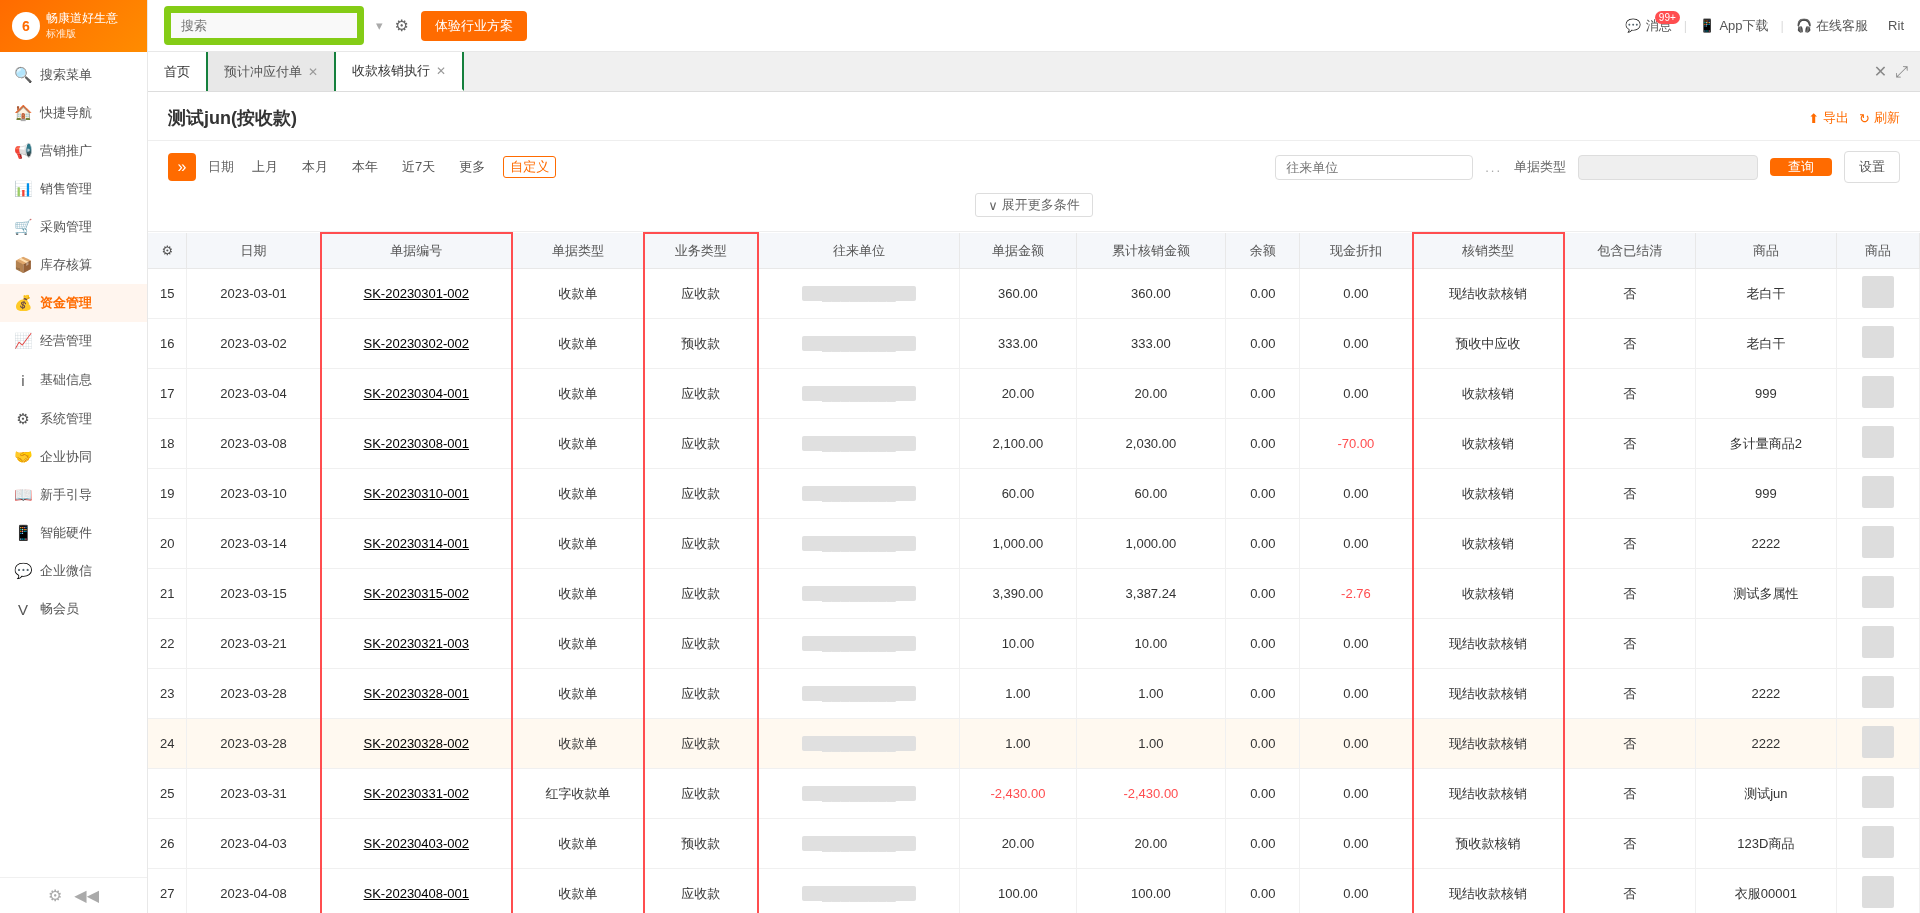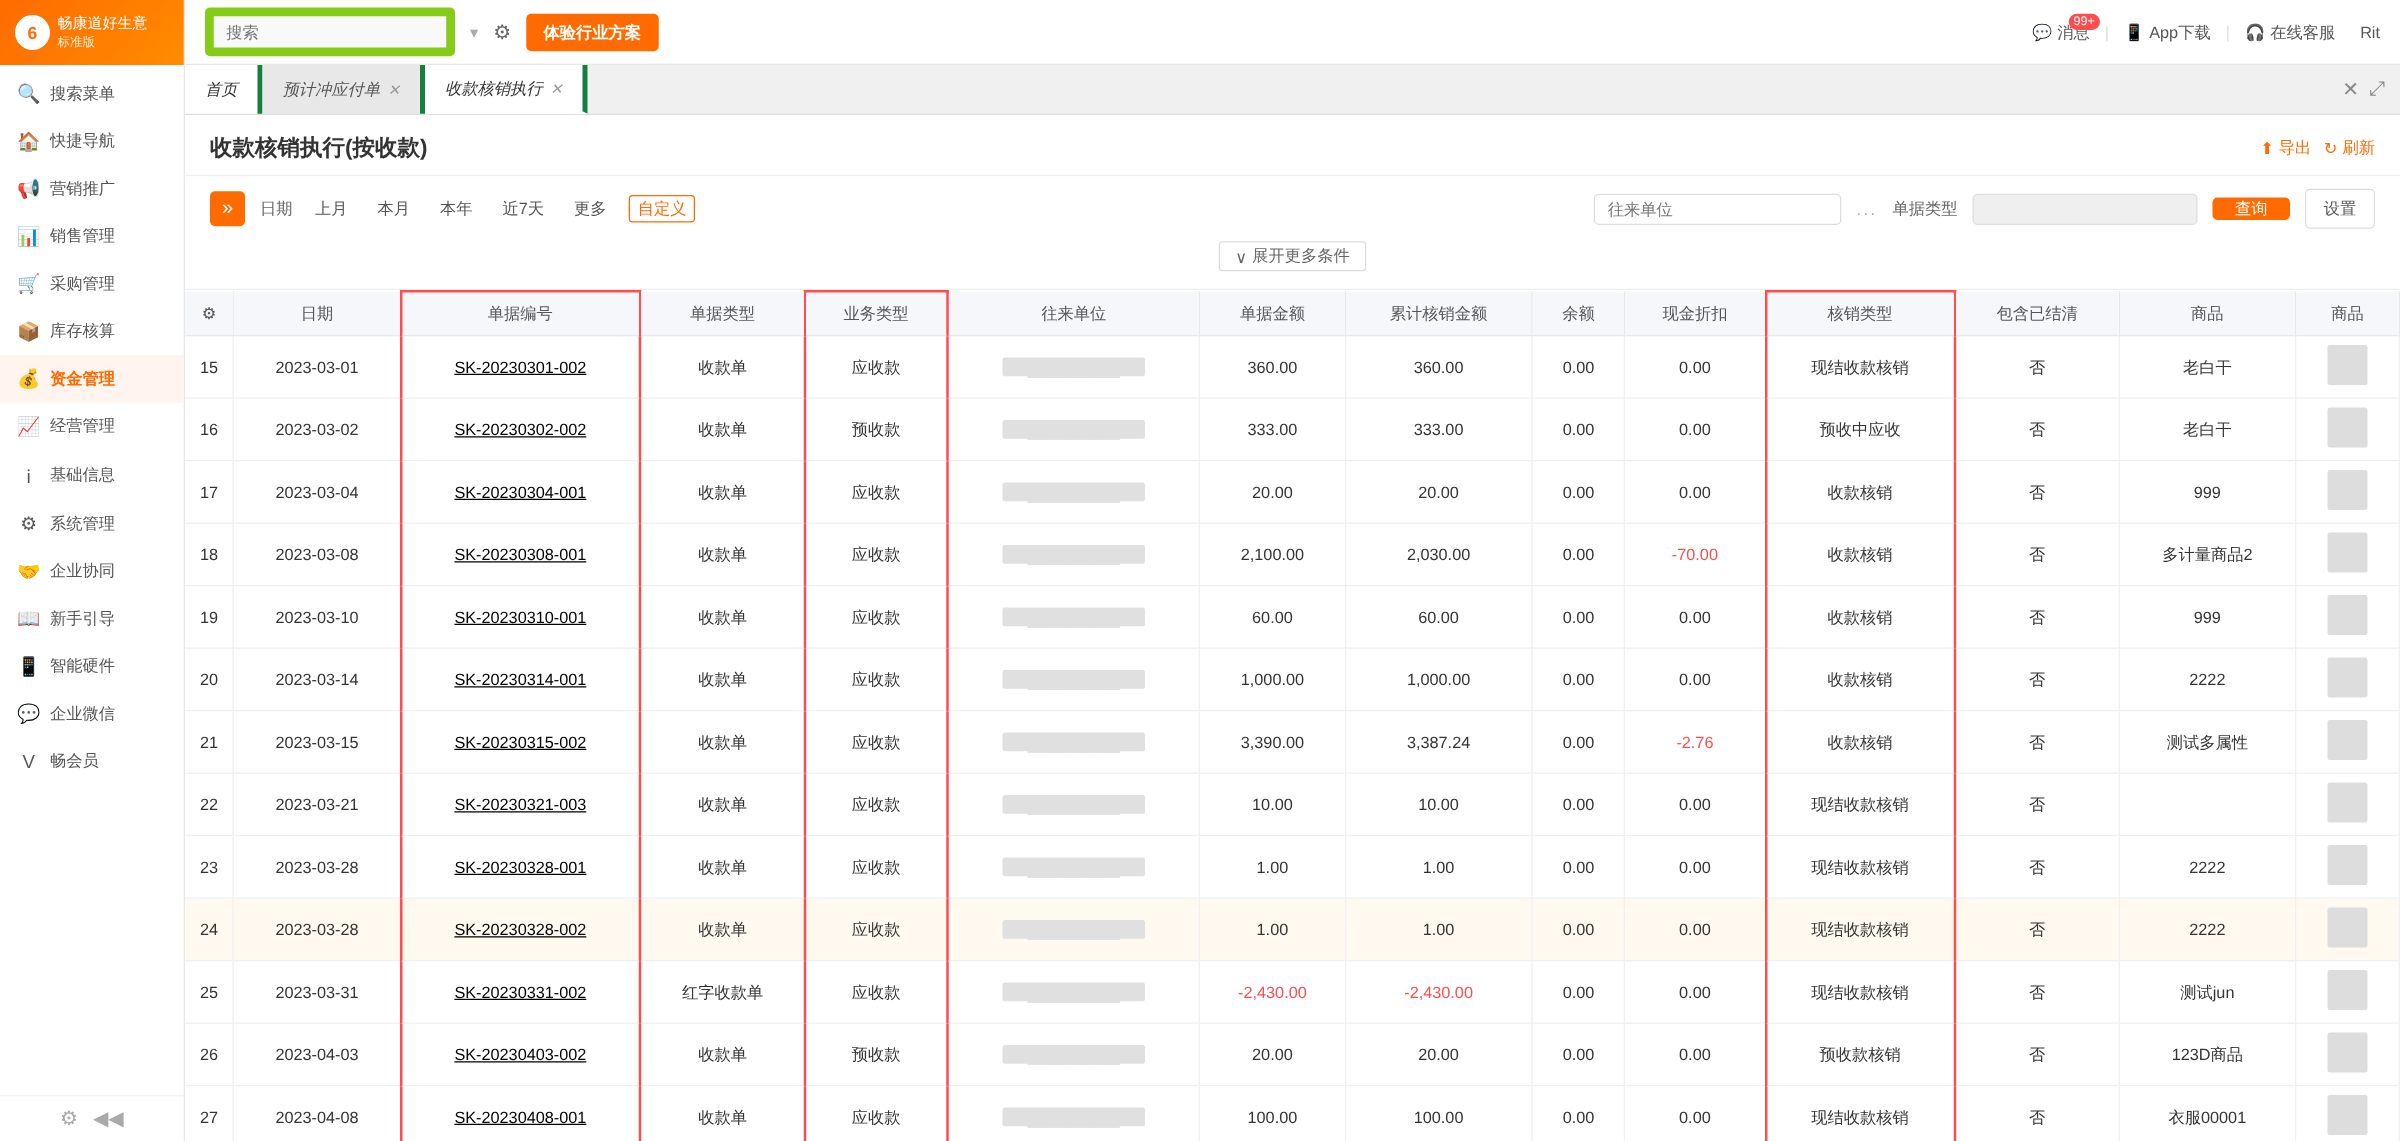--- a/index.html
+++ b/index.html
@@ -64,21 +64,21 @@
       flex: 1; max-width: 200px;
       border: 7px solid #84cc16; border-radius: 4px;
       padding: 5px 10px; font-size: 13px; color: #999;
       background: #f9f9f9;
     }
     .topbar-chevron { color: #aaa; cursor: pointer; }
     .topbar-gear { color: #666; cursor: pointer; font-size: 16px; }
     .topbar-btn {
       background: #ff6b00; color: #fff;
       border: none; border-radius: 4px;
-      padding: 6px 14px; font-size: 13px; cursor: pointer; font-weight: bold;
+      padding: 6px 14px; font-size: 13px; cursor: pointer;
     }
     .topbar-spacer { flex: 1; }
     .topbar-msg {
       display: flex; align-items: center; gap: 4px;
       font-size: 13px; color: #555; cursor: pointer;
       position: relative;
     }
     .topbar-badge {
       background: #ff4d4f; color: #fff; font-size: 10px;
       border-radius: 8px; padding: 1px 4px;
@@ -93,24 +93,23 @@
     .tabbar {
       height: 40px;
       background: #f0f0f0;
       display: flex; align-items: stretch;
       border-bottom: 1px solid #ddd;
     }
     .tab {
       display: flex; align-items: center; gap: 6px;
       padding: 0 16px;
       font-size: 13px; cursor: pointer;
-      border-right: 4px solid #15803d;
+      border-right: 2px solid #15803d;
       color: #555;
       background: #e8e8e8;
-      font-style: italic;
     }
     .tab.active {
       background: #fff; color: #333;
       border-bottom: 2px solid #fff;
       font-weight: 500;
     }
     .tab-home { background: #fff; font-weight: 500; color: #333; }
     .tab-close { font-size: 12px; color: #999; cursor: pointer; }
     .tabbar-spacer { flex: 1; }
     .tabbar-actions { display: flex; align-items: center; gap: 8px; padding: 0 12px; }
@@ -365,21 +364,21 @@
     <div class="tabbar-spacer"></div>
     <div class="tabbar-actions">
       <span class="tabbar-action-icon">✕</span>
       <span class="tabbar-action-icon">⤢</span>
     </div>
   </div>
 
   <div class="page">
 
     <div class="page-header">
-      <h1 class="page-title">收款核销执行(按收款)</h1>
+      <h1 class="page-title">测试jun(按收款)</h1>
       <div class="page-actions">
         <button class="page-action-btn">
           <span>⬆</span>
           <span>导出</span>
         </button>
         <button class="page-action-btn">
           <span>↻</span>
           <span>刷新</span>
         </button>
       </div>

